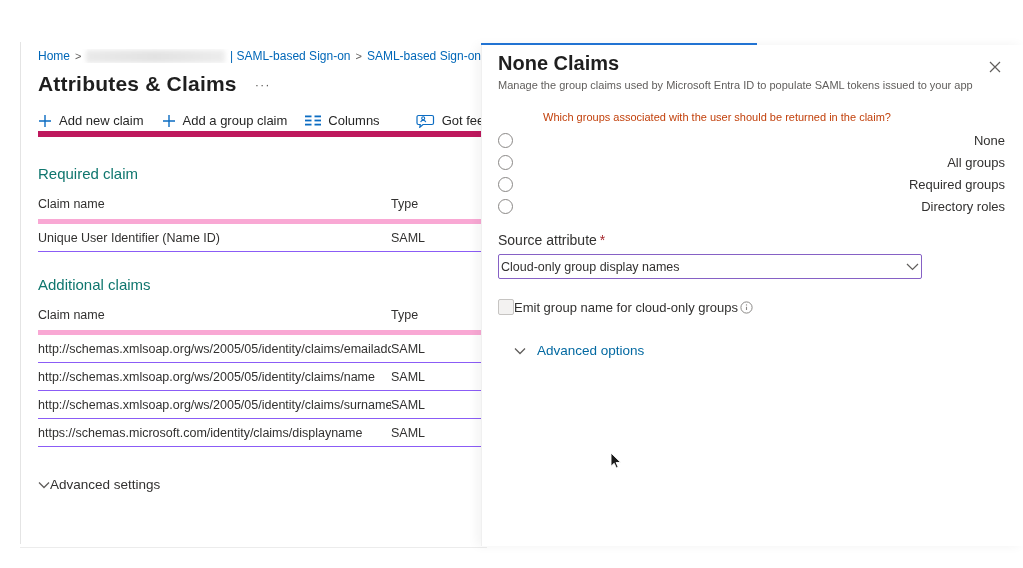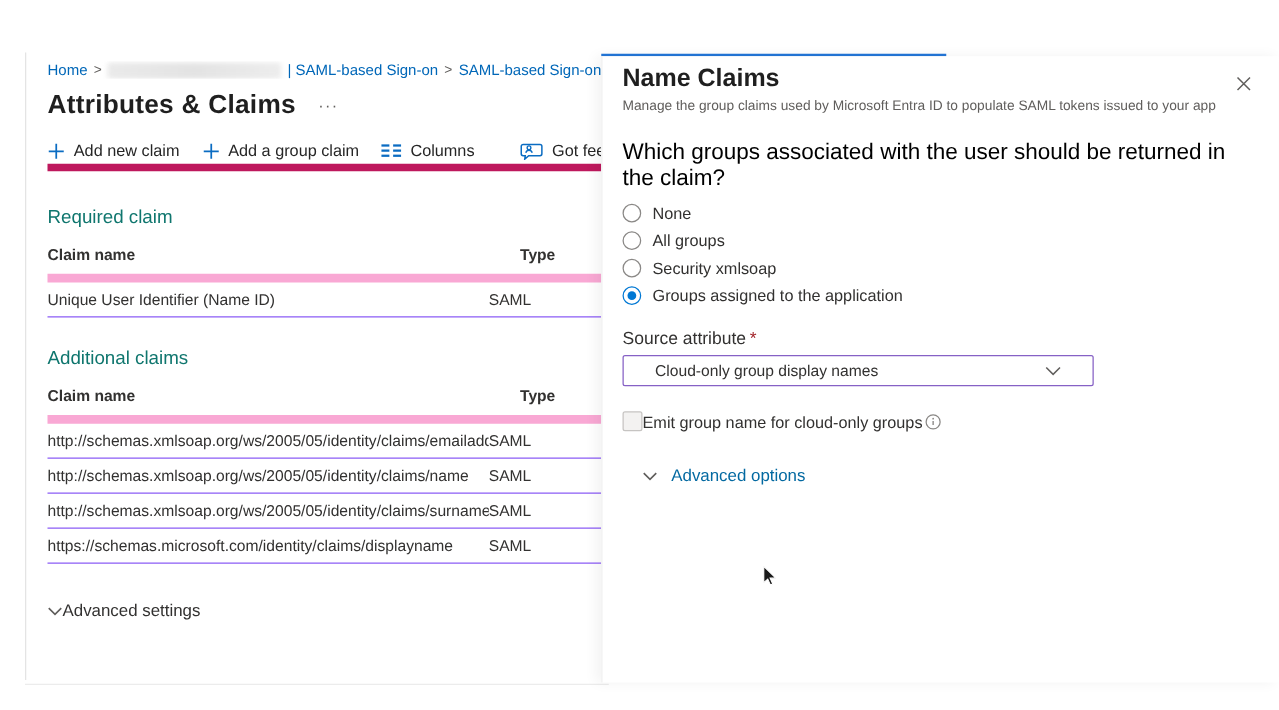--- a/index.html
+++ b/index.html
@@ -24,53 +24,53 @@
   .title-ellipsis{margin-left:18px;color:#605e5c;font-size:13px;letter-spacing:1px;cursor:pointer;}
 
   .commandbar{margin-top:16px;display:flex;align-items:center;gap:18px;font-size:13px;color:#262626;
               padding-bottom:2px;border-bottom:6px solid #be185d;width:445px;}
   .cmd{display:flex;align-items:center;gap:7px;cursor:pointer;white-space:nowrap;}
   .cmd svg{display:block;}
   .cmd-divider{width:1px;height:17px;background:#d2d0ce;}
 
   .section-heading{margin-top:28px;font-size:15px;color:#0f766e;}
   .claims-table{margin-top:8px;width:520px;font-size:12.5px;}
-  .t-head{display:grid;grid-template-columns:353px 1fr;font-weight:700;color:#323130;
-          padding:7px 0 8px 0;border-bottom:7px solid #f9a8d4;gap:25px;}
+  .t-head{display:grid;grid-template-columns:353px 1fr;font-weight:400;color:#323130;
+          padding:7px 0 8px 0;border-bottom:5px solid #f9a8d4;}
   .t-row{display:grid;grid-template-columns:353px 1fr;padding:6.5px 0;border-bottom:1px solid #8b5cf6;
          color:#323130;cursor:pointer;}
   .t-row .cell-claim{white-space:nowrap;overflow:hidden;}
 
   .advanced-toggle{margin-top:30px;display:flex;align-items:center;font-size:13.5px;
                    color:#323130;cursor:pointer;}
   .chev{display:block;}
 
   
   .flyout{position:absolute;left:481px;top:45px;width:542px;height:501px;background:#fff;
           box-shadow:-4px 0 10px rgba(0,0,0,.05);border-left:1px solid #f0f0f0;box-sizing:border-box;
           padding:7px 18px 0 16px;}
   .flyout-title{font-size:20px;font-weight:700;color:#1f1f1f;}
   .flyout-close{position:absolute;top:14px;right:20px;cursor:pointer;line-height:0;padding:2px;}
   .flyout-sub{margin-top:4px;font-size:11px;color:#605e5c;}
-  .question{margin-top:20px;font-size:18px;color:#000000;}
+  .question{margin-top:20px;font-size:11px;color:#c2410c;margin-left:45px;}
 
   .radio-group{margin-top:10px;}
-  .radio-row{display:flex;align-items:center;gap:9px;margin-bottom:7px;cursor:pointer;}
+  .radio-row{display:flex;align-items:center;gap:9px;margin-bottom:7px;cursor:pointer;justify-content:space-between;}
   .radio-circle{width:15px;height:15px;border-radius:50%;border:1px solid #8a8886;box-sizing:border-box;
                 position:relative;flex:0 0 auto;background:#fff;}
   .radio-row.selected .radio-circle{border-color:#0078d4;}
   .radio-row.selected .radio-circle::after{content:"";position:absolute;left:3px;top:3px;width:7px;height:7px;
                 border-radius:50%;background:#0078d4;}
   .radio-label{font-size:13px;color:#323130;}
 
   .field-label{margin-top:18px;font-size:14px;color:#323130;}
   .req-star{color:#a4262c;margin-left:3px;}
-  .dropdown{margin-top:6px;width:377px;height:25px;border:1.5px solid #8661c5;border-radius:2px;
+  .dropdown{margin-top:6px;width:424px;height:25px;border:1.5px solid #8661c5;border-radius:2px;
             box-sizing:border-box;display:flex;align-items:center;justify-content:space-between;
-            padding:0 25px;font-size:12.5px;color:#323130;cursor:pointer;background:#fff;}
+            padding:0 2px;font-size:12.5px;color:#323130;cursor:pointer;background:#fff;}
 
   .checkbox-row{margin-top:20px;display:flex;align-items:center;cursor:pointer;}
   .checkbox{width:16px;height:16px;border:1px solid #c6c4c2;background:#f3f2f1;box-sizing:border-box;
             border-radius:2px;flex:0 0 auto;}
   .checkbox-label{font-size:13px;color:#323130;}
   .info-icon{line-height:0;margin-left:2px;cursor:pointer;}
 
   .advanced-options{margin-top:28px;padding-left:16px;display:flex;align-items:center;gap:11px;
                     font-size:13.5px;color:#0369a1;cursor:pointer;}
 
@@ -185,46 +185,46 @@
         </svg>
     </span>
     <span>Advanced settings</span>
   </div>
 </div>
 
 <div class="blade-bottom-line"></div>
 
 <div class="flyout">
 
-  <div class="flyout-title">Name Claims</div>
+  <div class="flyout-title">None Claims</div>
   <div class="flyout-close">
     <svg width="12" height="12" viewBox="0 0 12 12">
         <path d="M1 1l10 10M11 1L1 11" stroke="#605e5c" stroke-width="1.2"></path>
       </svg>
   </div>
   <div class="flyout-sub">Manage the group claims used by Microsoft Entra ID to populate SAML tokens issued to your app</div>
 
   <div class="question">Which groups associated with the user should be returned in the claim?</div>
 
   <div class="radio-group">
     <div class="radio-row">
       <span class="radio-circle"></span>
       <span class="radio-label">None</span>
     </div>
     <div class="radio-row">
       <span class="radio-circle"></span>
       <span class="radio-label">All groups</span>
     </div>
     <div class="radio-row">
       <span class="radio-circle"></span>
-      <span class="radio-label">Security xmlsoap</span>
-    </div>
-    <div class="radio-row selected">
-      <span class="radio-circle"></span>
-      <span class="radio-label">Groups assigned to the application</span>
+      <span class="radio-label">Required groups</span>
+    </div>
+    <div class="radio-row">
+      <span class="radio-circle"></span>
+      <span class="radio-label">Directory roles</span>
     </div>
   </div>
 
   <div class="field-label">
     <span>Source attribute</span><span class="req-star">*</span>
   </div>
   <div class="dropdown">
     <span>Cloud-only group display names</span>
     <span>
       <svg width="13" height="8" viewBox="0 0 13 8">

